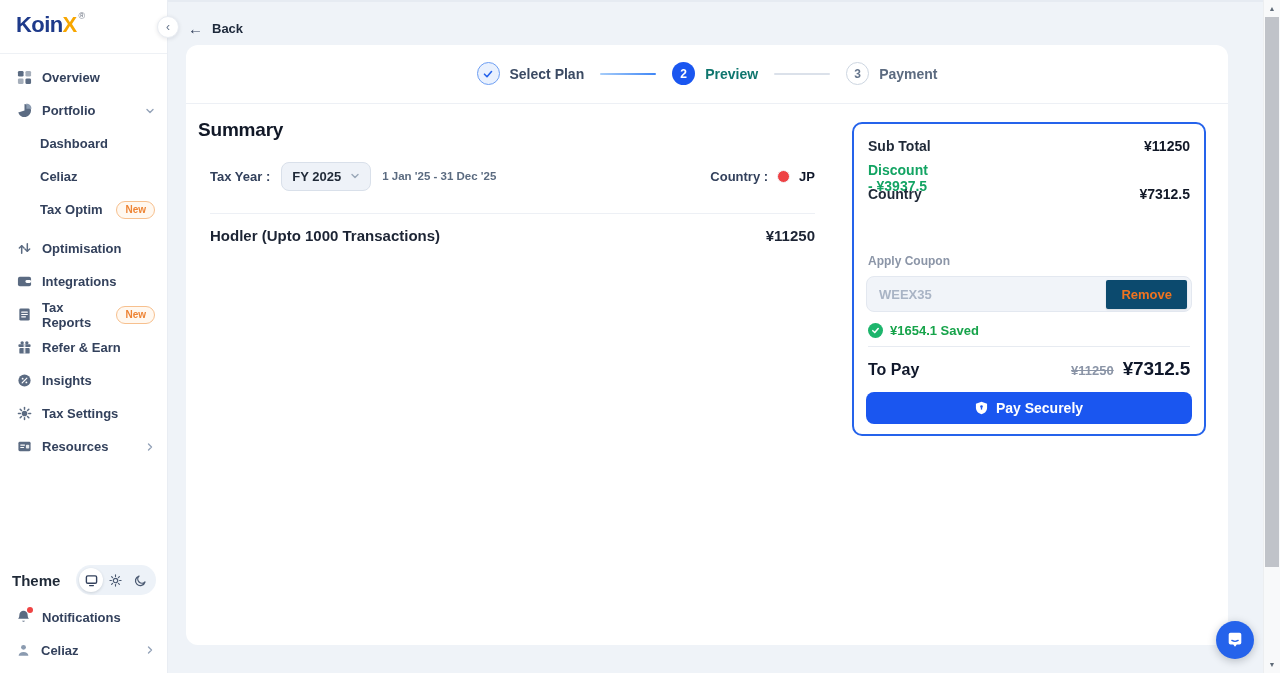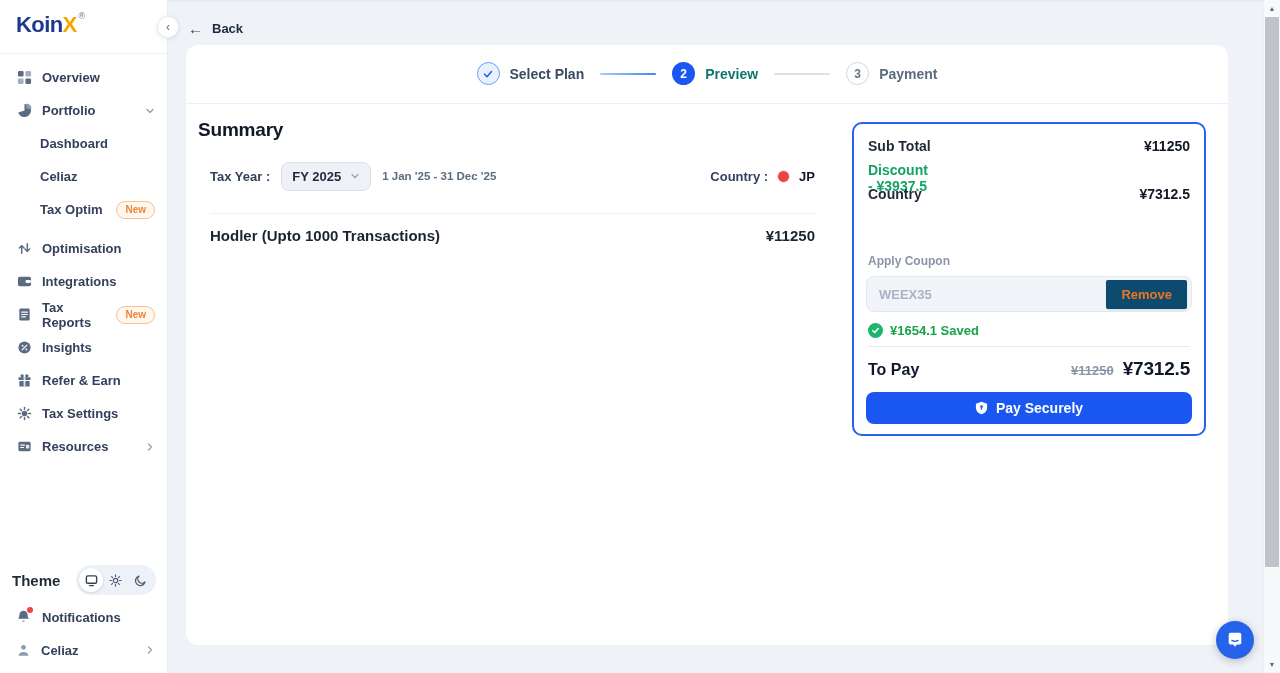--- a/index.html
+++ b/index.html
@@ -180,41 +180,41 @@
               <path d="M5 10.5 h4"></path>
             </g>
           </svg>
       </span>
       <span>Tax Reports</span>
       <span class="badge-new">New</span>
     </div>
     <div class="menu-item">
       <span class="mi-icon">
         <svg width="15" height="15" viewBox="0 0 16 16">
-            <circle cx="8" cy="8" r="6.5" fill="#5b6b82"></circle>
-            <path d="M5.5 10.5 10.5 5.5" stroke="#fff" stroke-width="1.3" stroke-linecap="round"></path>
-            <circle cx="6" cy="6" r="1" fill="#fff"></circle>
-            <circle cx="10" cy="10" r="1" fill="#fff"></circle>
-          </svg>
-      </span>
-      <span>Insights</span>
-    </div>
-    <div class="menu-item">
-      <span class="mi-icon">
-        <svg width="15" height="15" viewBox="0 0 16 16">
             <g fill="#5b6b82">
               <rect x="1.5" y="4.5" width="13" height="3" rx="1"></rect>
               <rect x="2.5" y="8.5" width="11" height="6" rx="1"></rect>
               <rect x="7" y="4.5" width="2" height="10" fill="#fff" opacity=".8"></rect>
               <circle cx="5.5" cy="3" r="1.8"></circle>
               <circle cx="10.5" cy="3" r="1.8"></circle>
             </g>
           </svg>
       </span>
       <span>Refer &amp; Earn</span>
+    </div>
+    <div class="menu-item">
+      <span class="mi-icon">
+        <svg width="15" height="15" viewBox="0 0 16 16">
+            <circle cx="8" cy="8" r="6.5" fill="#5b6b82"></circle>
+            <path d="M5.5 10.5 10.5 5.5" stroke="#fff" stroke-width="1.3" stroke-linecap="round"></path>
+            <circle cx="6" cy="6" r="1" fill="#fff"></circle>
+            <circle cx="10" cy="10" r="1" fill="#fff"></circle>
+          </svg>
+      </span>
+      <span>Insights</span>
     </div>
     <div class="menu-item">
       <span class="mi-icon">
         <svg width="15" height="15" viewBox="0 0 16 16">
             <g stroke="#5b6b82" stroke-width="1.6" stroke-linecap="round">
               <path d="M8 1.5 v2"></path>
               <path d="M8 12.5 v2"></path>
               <path d="M1.5 8 h2"></path>
               <path d="M12.5 8 h2"></path>
               <path d="M3.4 3.4 l1.4 1.4"></path>

